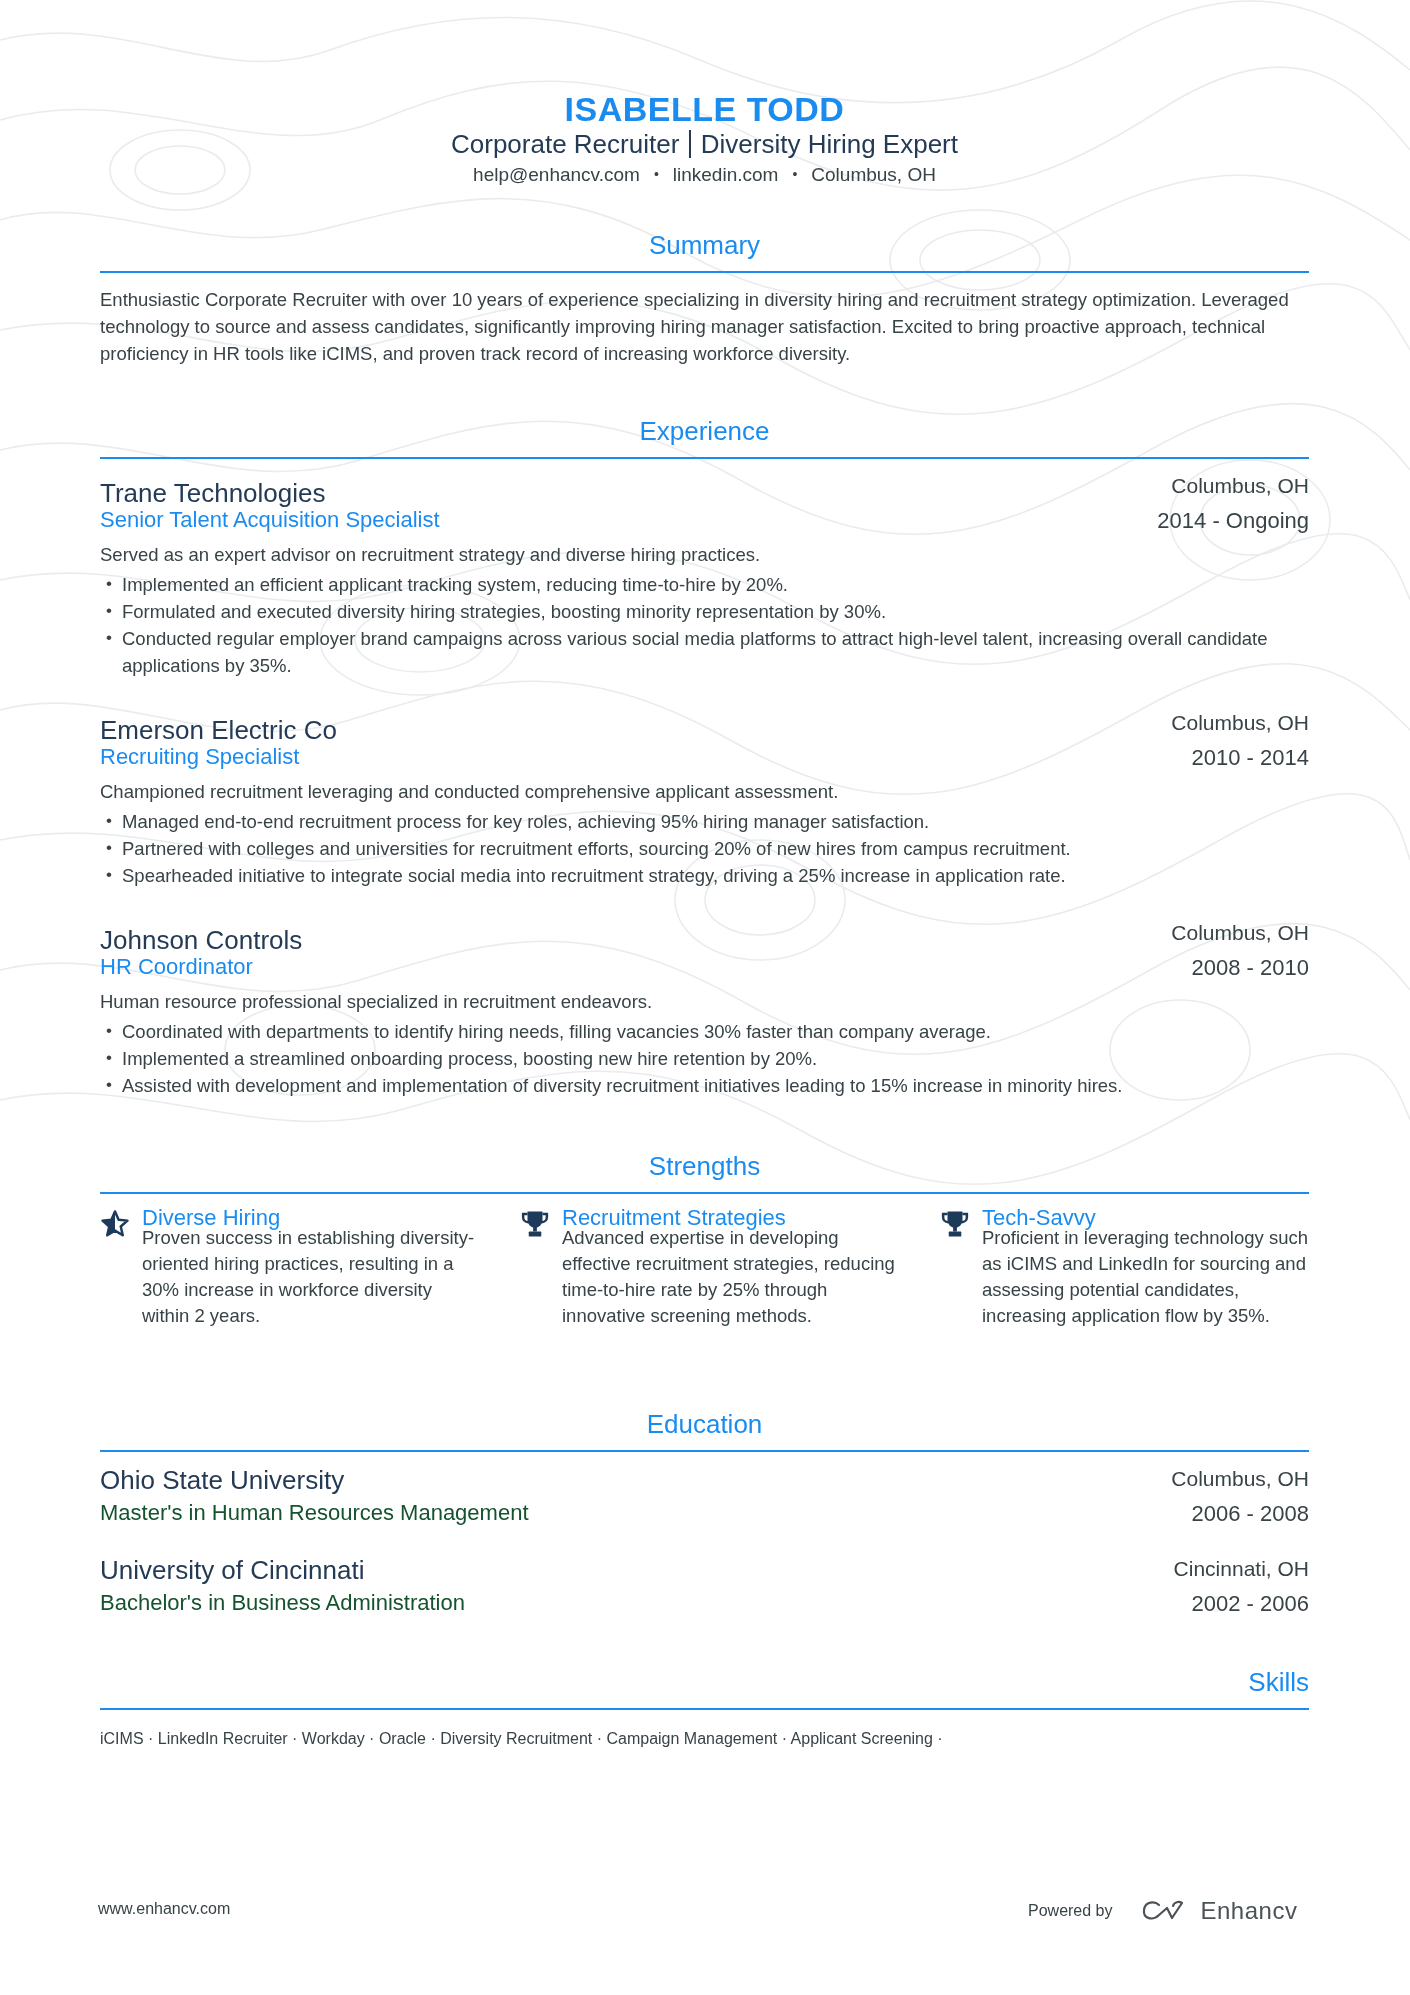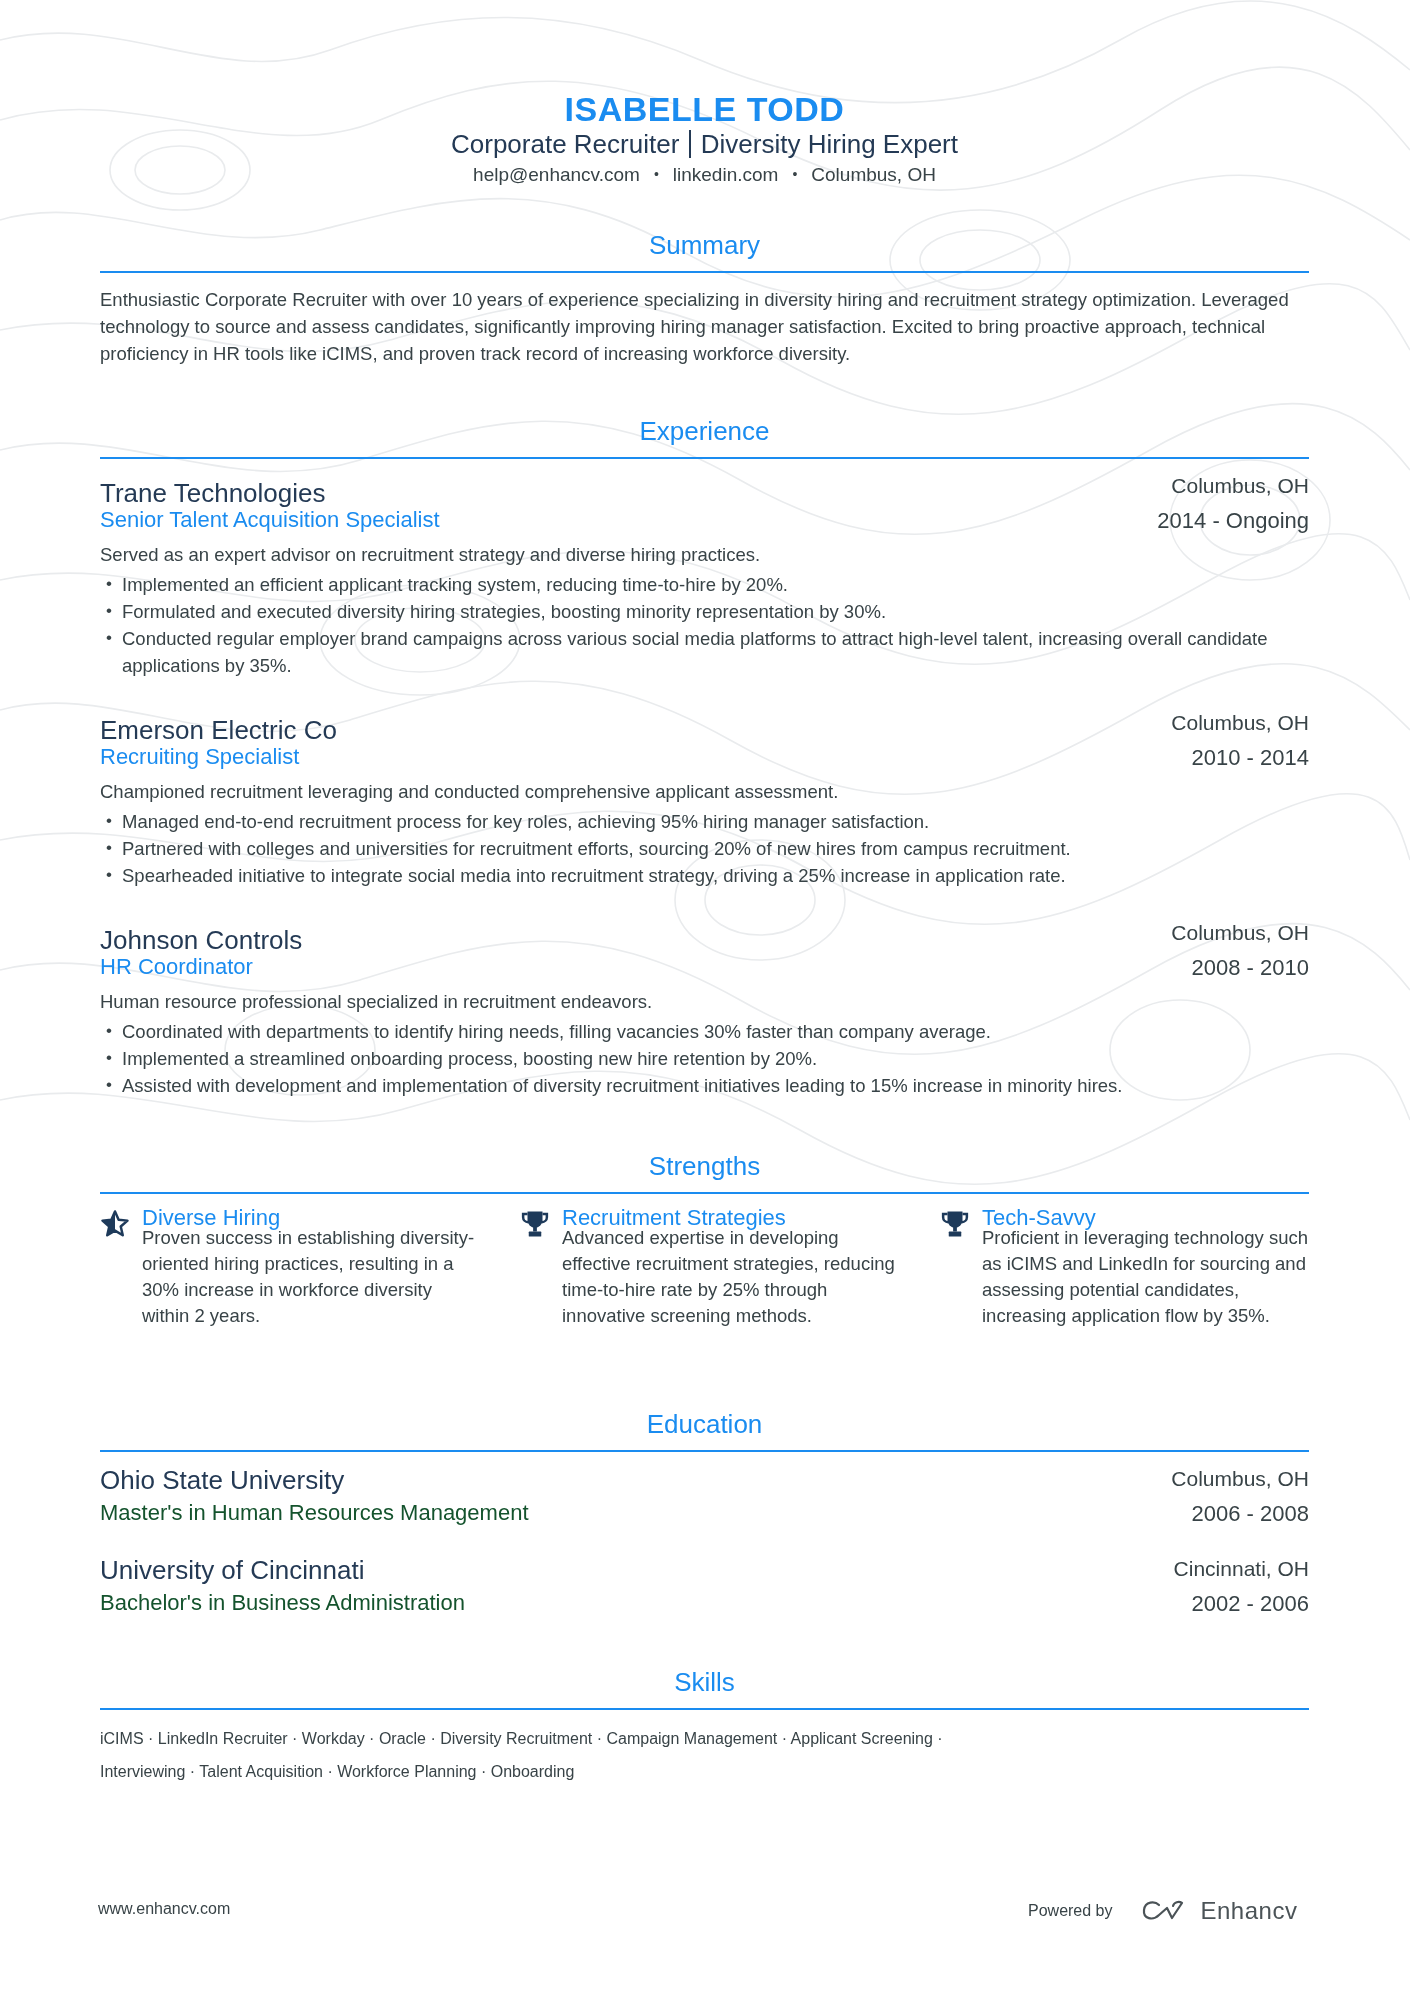--- a/index.html
+++ b/index.html
@@ -209,25 +209,24 @@
     <div class="edates">2006 - 2008</div>
   </div>
 
   <div class="edu" style="top:1555px;">
     <div class="school">University of Cincinnati</div>
     <div class="eloc">Cincinnati, OH</div>
     <div class="degree">Bachelor's in Business Administration</div>
     <div class="edates">2002 - 2006</div>
   </div>
 
-  <div class="section-title" style="top:1667px;">Skills</div>
+  <div class="section-title" style="top:1667px;text-align:right;">Skills</div>
   <div class="rule" style="top:1708px;"></div>
   <div class="skills">
     <div>iCIMS · LinkedIn Recruiter · Workday · Oracle · Diversity Recruitment · Campaign Management · Applicant Screening ·</div>
-    <div>Interviewing · Talent Acquisition · Workforce Planning · Onboarding</div>
   </div>
 </div>
 
 <div class="footer-left">www.enhancv.com</div>
 <div class="footer-right">
   <span class="powered">Powered by</span>
   <svg class="logo-icon" viewBox="0 0 46 24">
     <path d="M18 6 C14 2 4 2 3 11 C2 20 12 22 18 16 L26 9 L31 19 L41 4 C38 2 33 3 32 7" fill="none" stroke="#4b5357" stroke-width="2.2" stroke-linecap="round" stroke-linejoin="round"></path>
   </svg>
   <span class="logo-text">Enhancv</span>

